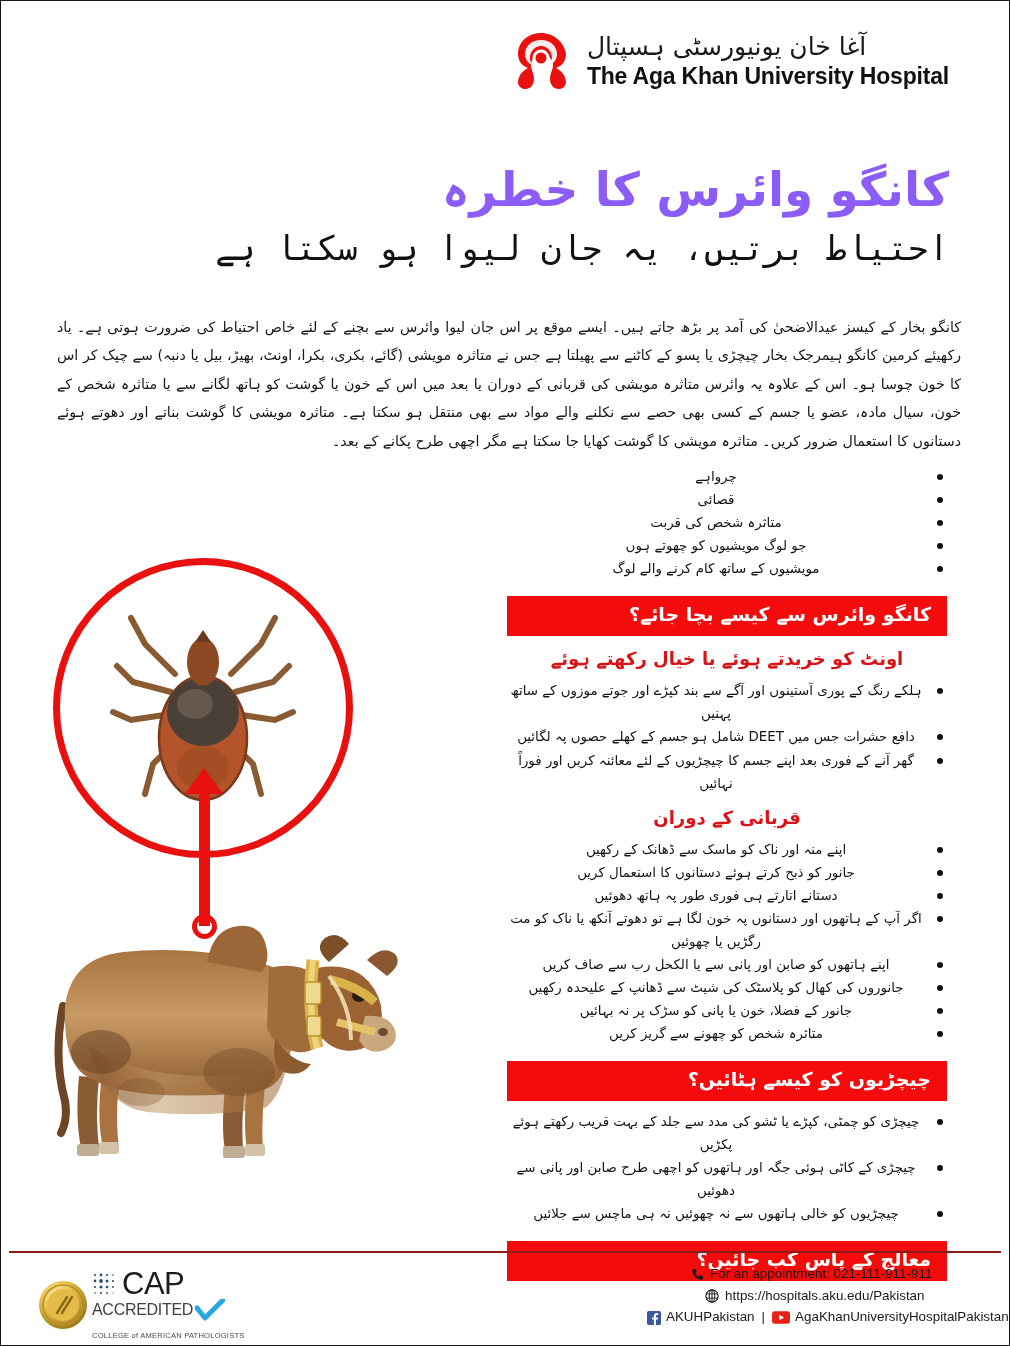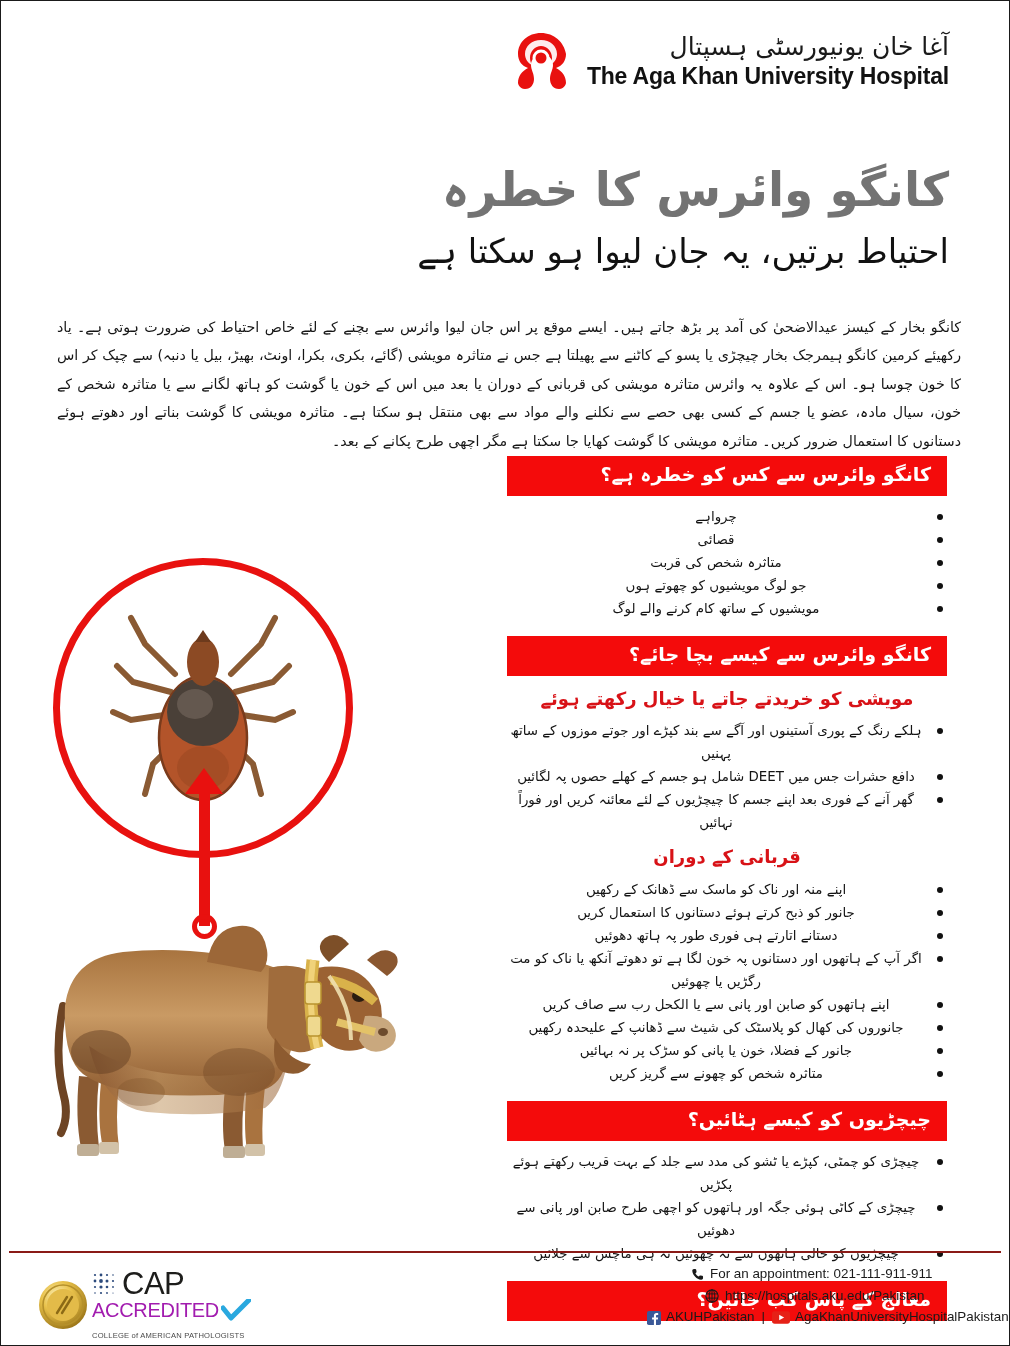--- a/index.html
+++ b/index.html
@@ -31,21 +31,21 @@
     align-items: center;
     gap: 14px;
   }
   .aku-mark {
     position: relative;
     width: 64px;
     height: 64px;
     flex: 0 0 auto;
   }
   .aku-mark svg { display: block; width: 64px; height: 64px; }
-  .logo-text { text-align: right; line-height: 1.05; }
+  .logo-text { text-align: left; line-height: 1.05; }
   .logo-urdu {
     font-size: 25px;
     color: #1a1a1a;
     direction: rtl;
     font-family: "DejaVu Sans", sans-serif;
     letter-spacing: 0.5px;
     white-space: nowrap;
   }
   .logo-en {
     font-family: "Liberation Sans", sans-serif;
@@ -63,31 +63,32 @@
     position: absolute;
     top: 160px;
     right: 60px;
     width: 520px;
     text-align: right;
     direction: rtl;
   }
   .title-main {
     font-size: 47px;
     font-weight: bold;
-    color: #737373;
+    color: #8b5cf6;
     line-height: 1.25;
     letter-spacing: -1px;
     white-space: nowrap;
   }
   .title-sub {
     font-size: 34px;
     color: #111111;
     line-height: 1.4;
     margin-top: 8px;
     white-space: nowrap;
+    font-family: Liberation Mono, monospace;
   }
 
   
   .intro {
     position: absolute;
     top: 312px;
     right: 48px;
     left: 56px;
     direction: rtl;
     text-align: justify;
@@ -213,21 +214,21 @@
     align-items: center;
     gap: 3px;
     direction: ltr;
   }
   .medal svg { display: block; }
   .cap-logo { direction: ltr; text-align: left; font-family: "Liberation Sans", sans-serif; }
   .cap-top { display: flex; align-items: flex-end; gap: 4px; }
   .cap-dots svg { display:block; }
   .cap-word { font-size: 31px; letter-spacing: -0.5px; color: #1d1d1b; line-height: 0.86; }
   .cap-acc-row { display: flex; align-items: center; gap: 2px; margin-top: 1px; }
-  .cap-acc { font-size: 20px; letter-spacing: -0.3px; color: #a21caf; line-height: 1; }
+  .cap-acc { font-size: 16px; letter-spacing: -0.3px; color: #404040; line-height: 1; }
   .cap-check svg { display: block; }
   .cap-tag { font-size: 7.6px; letter-spacing: 0.2px; color: #4a4a4a; margin-top: 10px; }
 
   .contact {
     position: absolute;
     left: 690px;
     top: 10px;
     direction: ltr;
     text-align: left;
     font-family: "Liberation Sans", sans-serif;
@@ -354,34 +355,33 @@
         <ellipse cx="72" cy="196" rx="30" ry="22" fill="#5e3a1e" opacity="0.45"></ellipse>
         <ellipse cx="210" cy="216" rx="36" ry="24" fill="#6b4322" opacity="0.35"></ellipse>
         <ellipse cx="112" cy="236" rx="24" ry="14" fill="#7a4e28" opacity="0.3"></ellipse>
       </svg>
     </div>
   </div>
 
   <div class="content">
 
     <div class="section">
-      <div class="band">کانگو وائرس سے کس کو خطرہ ہے؟</div>
       <ul class="bullets">
         <li>چرواہے</li>
         <li>قصائی</li>
         <li>متاثرہ شخص کی قربت</li>
         <li>جو لوگ مویشیوں کو چھوتے ہوں</li>
         <li>مویشیوں کے ساتھ کام کرنے والے لوگ</li>
       </ul>
     </div>
 
     <div class="section">
       <div class="band">کانگو وائرس سے کیسے بچا جائے؟</div>
 
-      <div class="subhead">مویشی کو خریدتے جاتے یا خیال رکھتے ہوئے</div>
+      <div class="subhead">اونٹ کو خریدتے ہوئے یا خیال رکھتے ہوئے</div>
       <ul class="bullets">
         <li>ہلکے رنگ کے پوری آستینوں اور آگے سے بند کپڑے اور جوتے موزوں کے ساتھ پہنیں</li>
         <li>دافع حشرات جس میں DEET شامل ہو جسم کے کھلے حصوں پہ لگائیں</li>
         <li>گھر آنے کے فوری بعد اپنے جسم کا چیچڑیوں کے لئے معائنہ کریں اور فوراً نہائیں</li>
       </ul>
 
       <div class="subhead">قربانی کے دوران</div>
       <ul class="bullets">
         <li>اپنے منہ اور ناک کو ماسک سے ڈھانک کے رکھیں</li>
         <li>جانور کو ذبح کرتے ہوئے دستانوں کا استعمال کریں</li>

